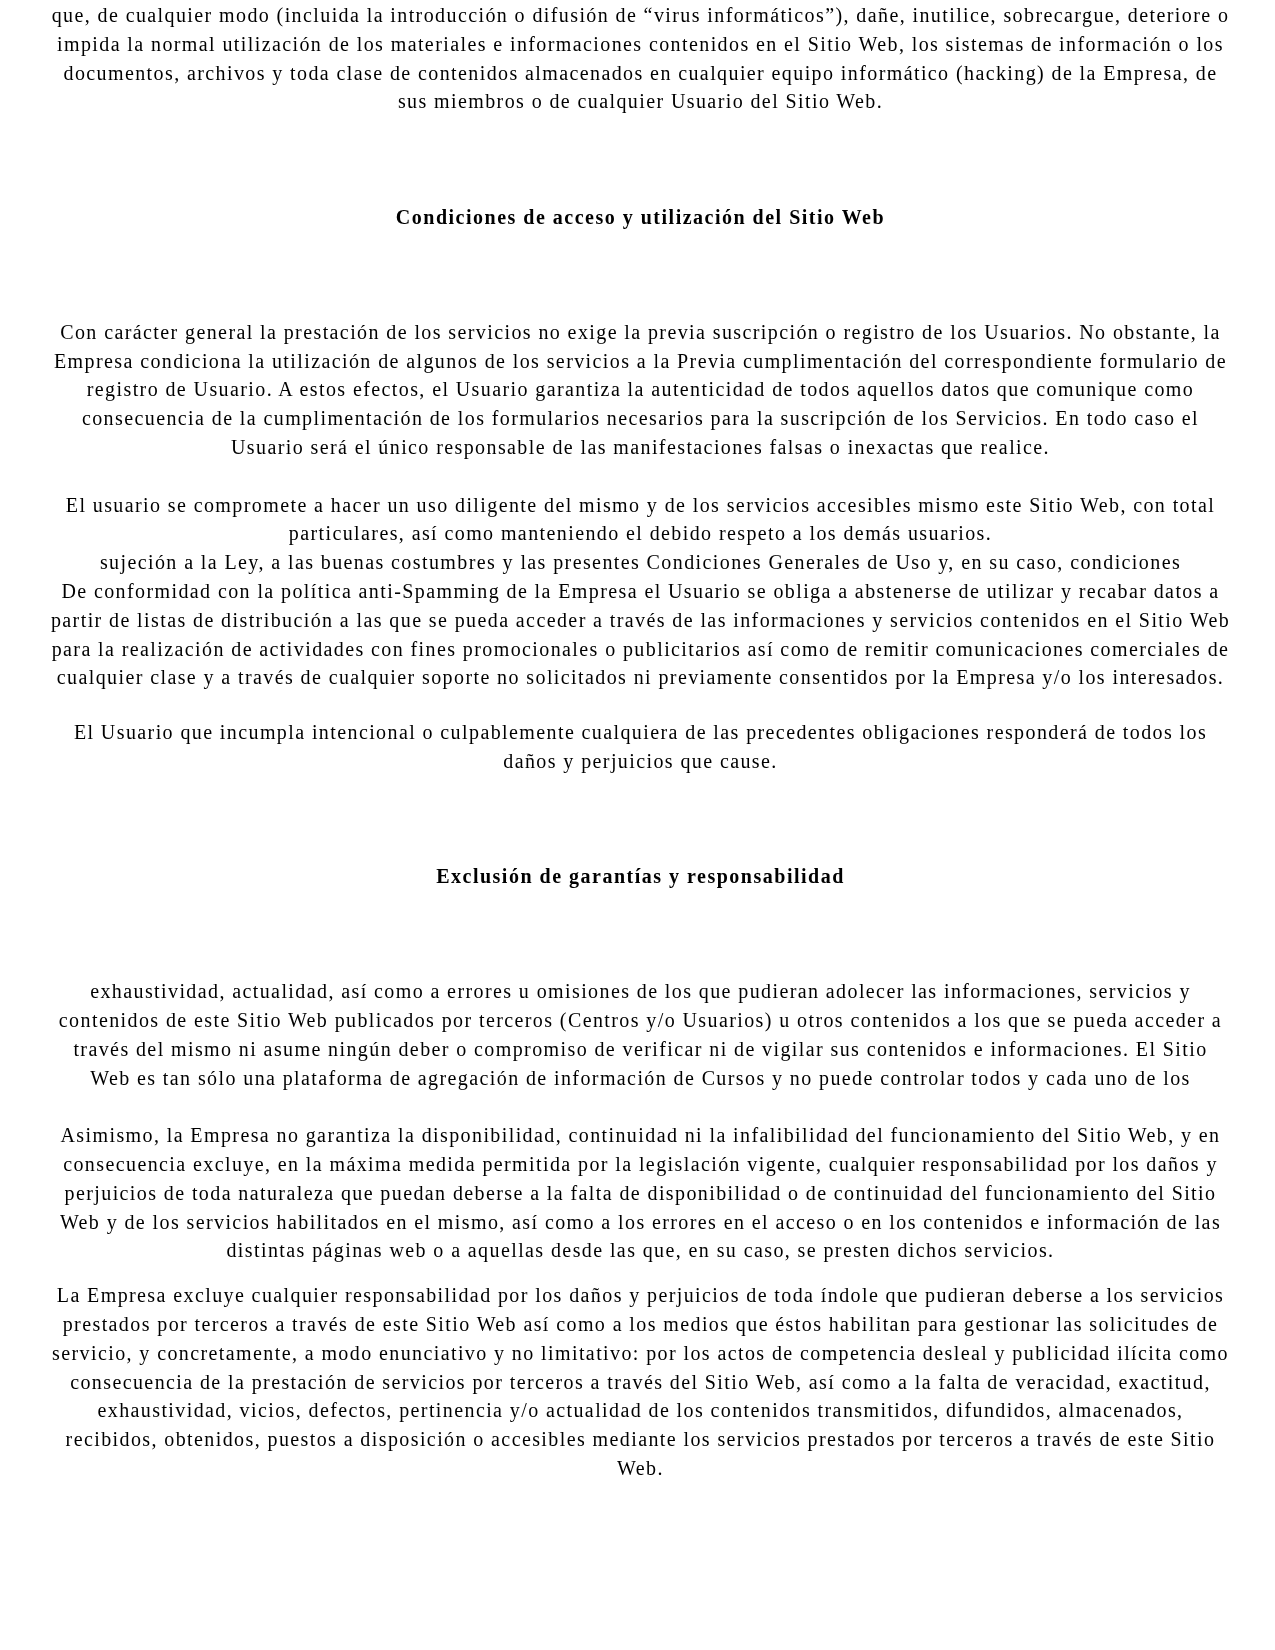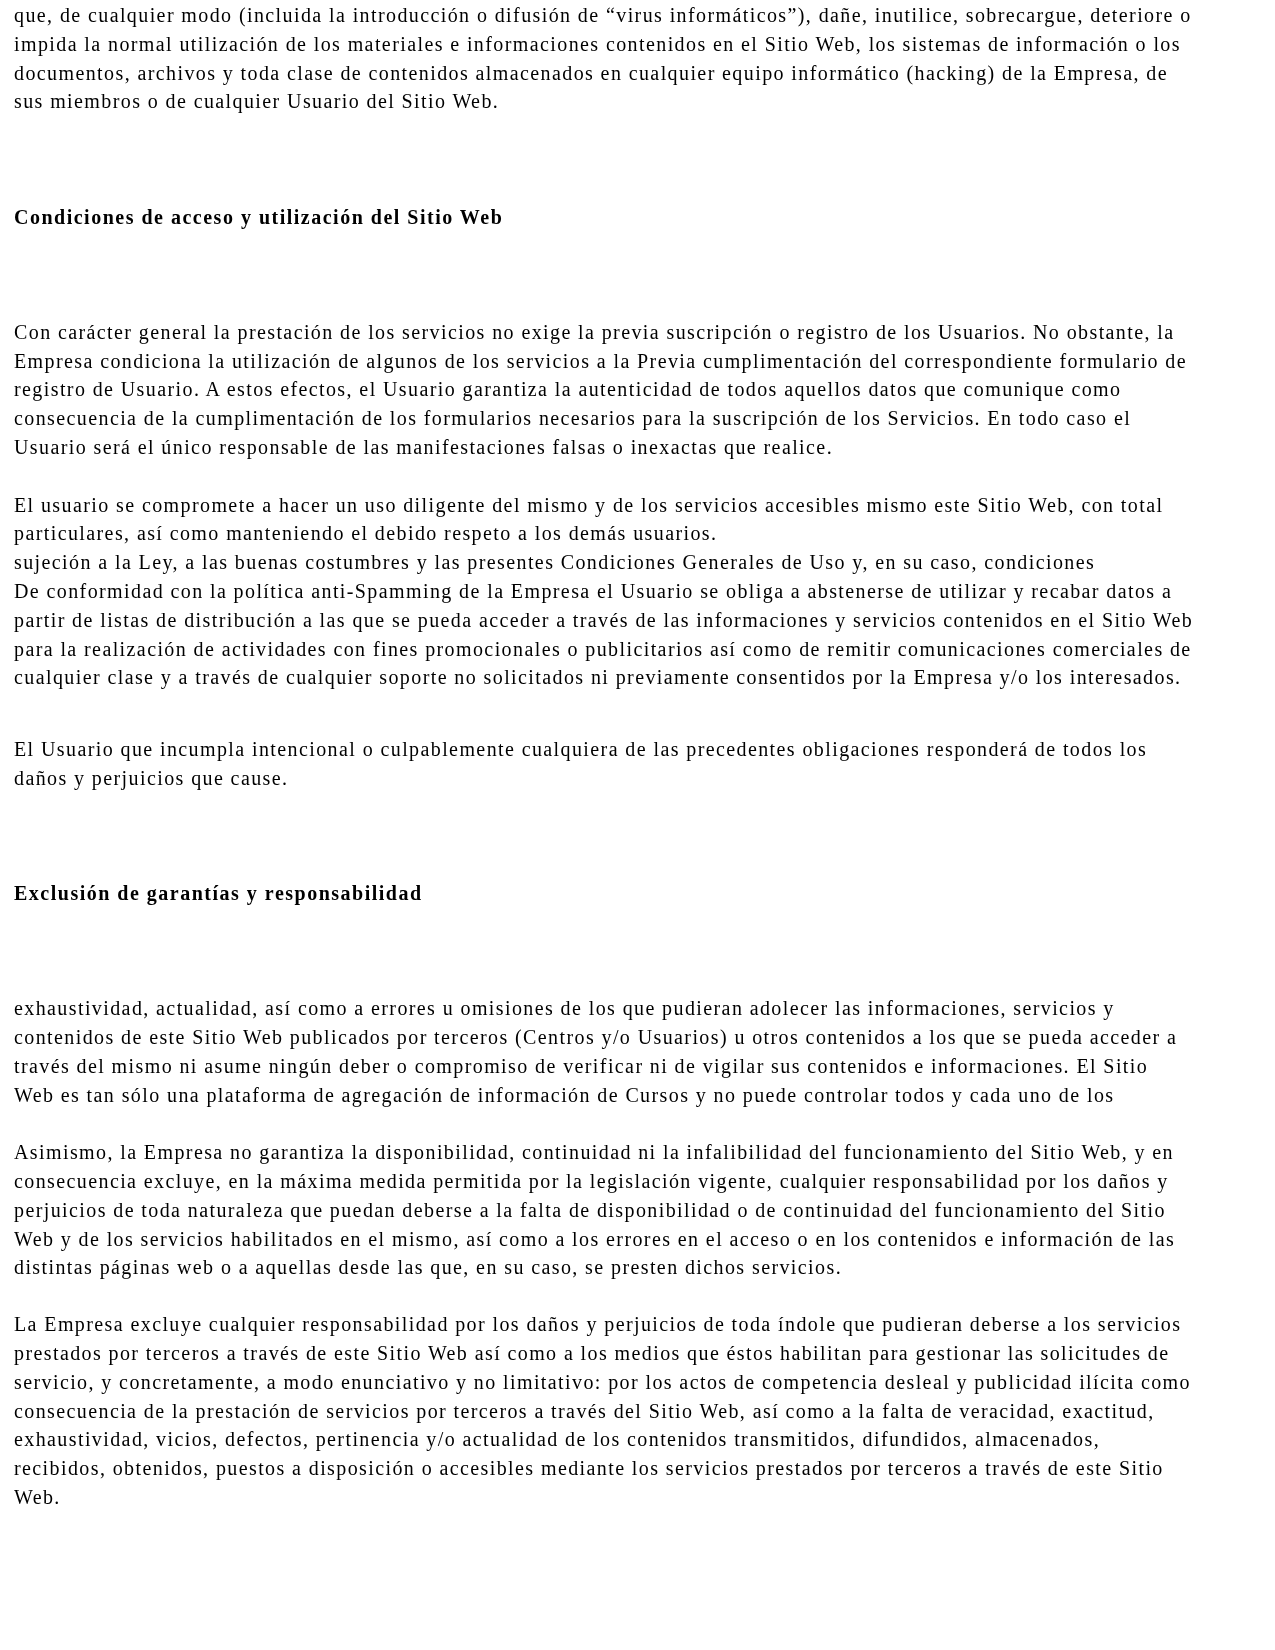--- a/index.html
+++ b/index.html
@@ -13,21 +13,21 @@
     color: #000000;
     overflow: hidden;
     font-family: "Liberation Serif", "DejaVu Serif", serif;
     font-size: 20px;
   }
   main.doc {
     box-sizing: border-box;
     width: 1275px;
     padding: 1px 8px 0 14px;
   }
-  .block { margin: 0; }
+  .block { margin: 0; text-align: center; }
   .line {
     line-height: 28.8px;
     height: 28.8px;
     white-space: pre;
     letter-spacing: 1.4px;
     overflow: hidden;
   }
   .heading .line {
     font-weight: bold;
     letter-spacing: 1.5px;
@@ -58,41 +58,41 @@
       <div class="line">El usuario se compromete a hacer un uso diligente del mismo y de los servicios accesibles mismo este Sitio Web, con total</div>
       <div class="line">particulares, así como manteniendo el debido respeto a los demás usuarios.</div>
       <div class="line">sujeción a la Ley, a las buenas costumbres y las presentes Condiciones Generales de Uso y, en su caso, condiciones</div>
     </div>
     <div class="block paragraph" style="margin-top: 0px;">
       <div class="line">De conformidad con la política anti-Spamming de la Empresa el Usuario se obliga a abstenerse de utilizar y recabar datos a</div>
       <div class="line">partir de listas de distribución a las que se pueda acceder a través de las informaciones y servicios contenidos en el Sitio Web</div>
       <div class="line">para la realización de actividades con fines promocionales o publicitarios así como de remitir comunicaciones comerciales de</div>
       <div class="line">cualquier clase y a través de cualquier soporte no solicitados ni previamente consentidos por la Empresa y/o los interesados.</div>
     </div>
-    <div class="block paragraph" style="margin-top: 43px;">
+    <div class="block paragraph" style="margin-top: 26px;">
       <div class="line">El Usuario que incumpla intencional o culpablemente cualquiera de las precedentes obligaciones responderá de todos los</div>
       <div class="line">daños y perjuicios que cause.</div>
     </div>
     <div class="block heading" style="margin-top: 86.4px;">
       <div class="line">Exclusión de garantías y responsabilidad</div>
     </div>
     <div class="block paragraph" style="margin-top: 86.4px;">
       <div class="line">exhaustividad, actualidad, así como a errores u omisiones de los que pudieran adolecer las informaciones, servicios y</div>
       <div class="line">contenidos de este Sitio Web publicados por terceros (Centros y/o Usuarios) u otros contenidos a los que se pueda acceder a</div>
       <div class="line">través del mismo ni asume ningún deber o compromiso de verificar ni de vigilar sus contenidos e informaciones. El Sitio</div>
       <div class="line">Web es tan sólo una plataforma de agregación de información de Cursos y no puede controlar todos y cada uno de los</div>
     </div>
     <div class="block paragraph" style="margin-top: 28.8px;">
       <div class="line">Asimismo, la Empresa no garantiza la disponibilidad, continuidad ni la infalibilidad del funcionamiento del Sitio Web, y en</div>
       <div class="line">consecuencia excluye, en la máxima medida permitida por la legislación vigente, cualquier responsabilidad por los daños y</div>
       <div class="line">perjuicios de toda naturaleza que puedan deberse a la falta de disponibilidad o de continuidad del funcionamiento del Sitio</div>
       <div class="line">Web y de los servicios habilitados en el mismo, así como a los errores en el acceso o en los contenidos e información de las</div>
       <div class="line">distintas páginas web o a aquellas desde las que, en su caso, se presten dichos servicios.</div>
     </div>
-    <div class="block paragraph" style="margin-top: 28px;">
+    <div class="block paragraph" style="margin-top: 16px;">
       <div class="line">La Empresa excluye cualquier responsabilidad por los daños y perjuicios de toda índole que pudieran deberse a los servicios</div>
       <div class="line">prestados por terceros a través de este Sitio Web así como a los medios que éstos habilitan para gestionar las solicitudes de</div>
       <div class="line">servicio, y concretamente, a modo enunciativo y no limitativo: por los actos de competencia desleal y publicidad ilícita como</div>
       <div class="line">consecuencia de la prestación de servicios por terceros a través del Sitio Web, así como a la falta de veracidad, exactitud,</div>
       <div class="line">exhaustividad, vicios, defectos, pertinencia y/o actualidad de los contenidos transmitidos, difundidos, almacenados,</div>
       <div class="line">recibidos, obtenidos, puestos a disposición o accesibles mediante los servicios prestados por terceros a través de este Sitio</div>
       <div class="line">Web.</div>
     </div>
   </main>
 

